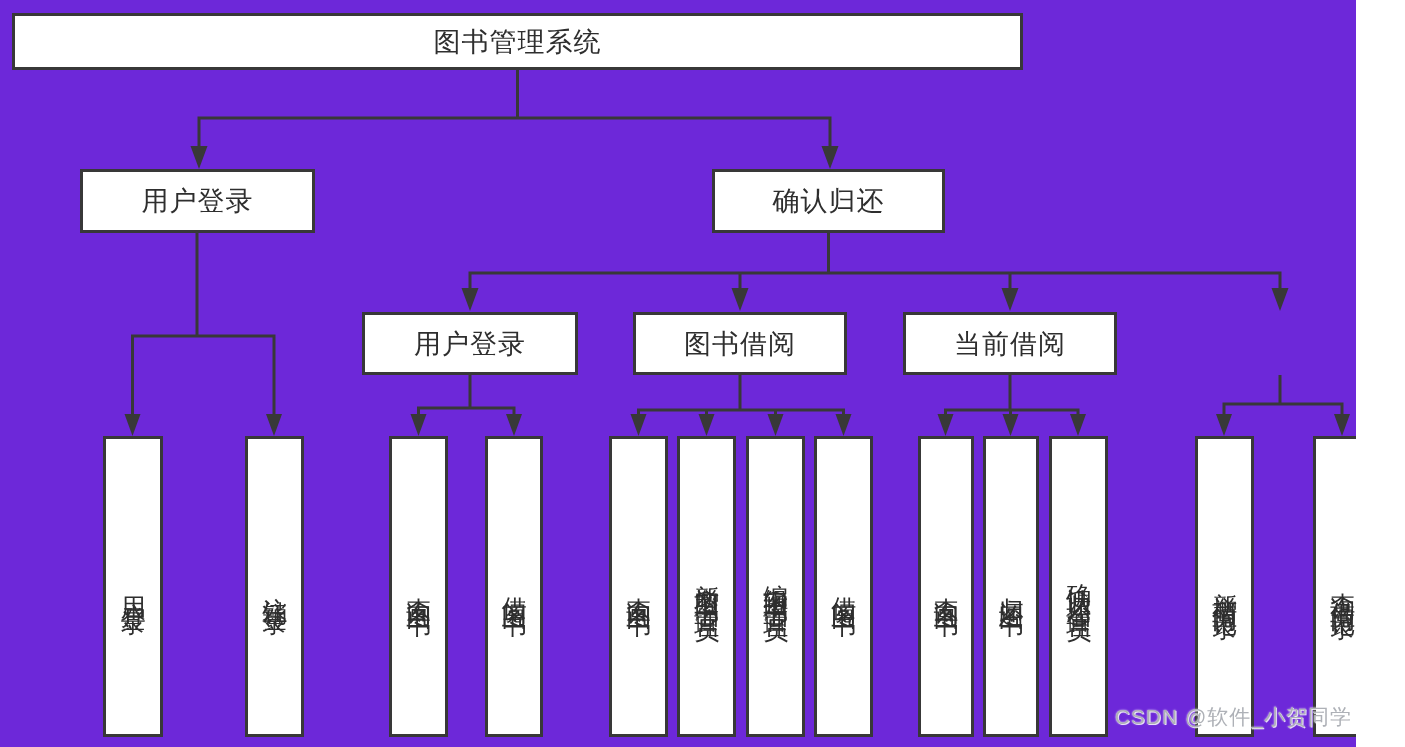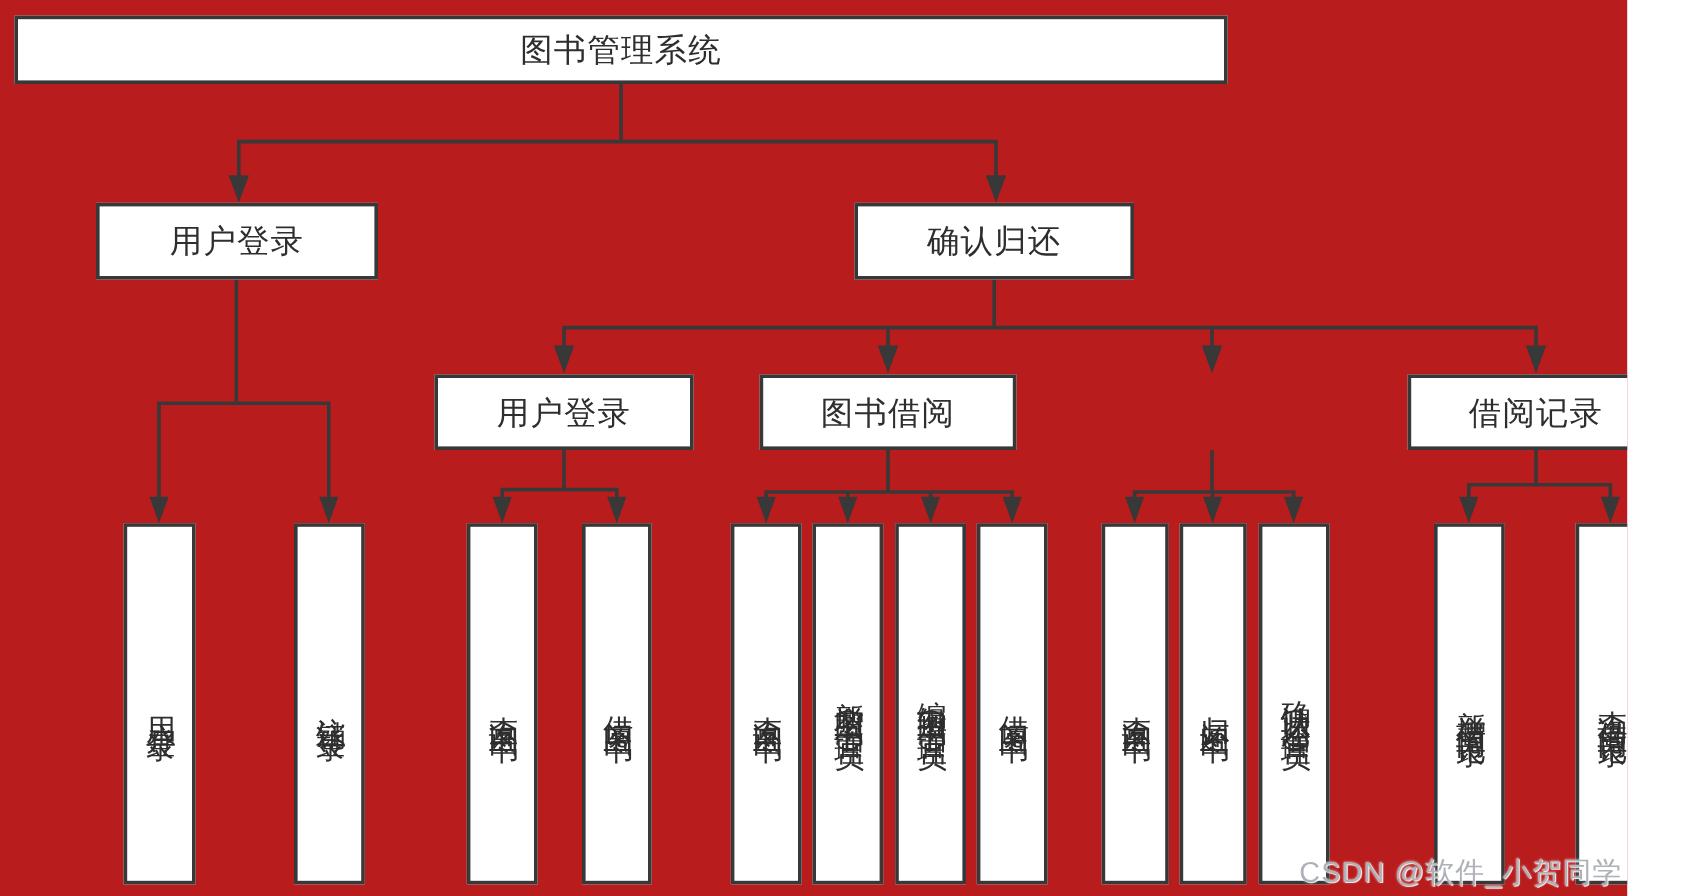--- a/index.html
+++ b/index.html
@@ -5,21 +5,21 @@
   html, body {
     margin: 0;
     padding: 0;
     background: #ffffff;
     font-family: "Liberation Sans", "DejaVu Sans", sans-serif;
   }
   #canvas {
     position: relative;
     width: 1356px;
     height: 747px;
-    background: #b91c1c;
+    background: #6d28d9;
     overflow: hidden;
   }
   #wires {
     position: absolute;
     left: 0; top: 0;
     width: 1405px; height: 747px;
     pointer-events: none;
     z-index: 1;
   }
   .node {
@@ -53,23 +53,23 @@
     text-orientation: mixed;
     color: #2e2e2e;
     font-size: 25px;
     letter-spacing: 5px;
     line-height: 1.1;
     max-height: 292px;
   }
   #watermark {
     position: absolute;
     right: 4px;
-    bottom: 4px;
+    bottom: 16px;
     z-index: 5;
-    font-size: 24px;
+    font-size: 21px;
     color: #aeb1b7;
     text-shadow: 0 0 2px #ffffff, 1px 1px 0 rgba(255,255,255,0.8);
     letter-spacing: 1px;
     white-space: nowrap;
   }
 </style>
 </head>
 <body>
 
 <div id="canvas">
@@ -121,22 +121,22 @@
   <div class="node" style="left:712px; top:169px; width:233px; height:64px;">
     <span class="lbl">确认归还</span>
   </div>
 
   <div class="node" style="left:362px; top:312px; width:216px; height:63px;">
     <span class="lbl">用户登录</span>
   </div>
   <div class="node" style="left:633px; top:312px; width:214px; height:63px;">
     <span class="lbl">图书借阅</span>
   </div>
-  <div class="node" style="left:1173px; top:312px; width:214px; height:63px;">
-    <span class="lbl">借阅记录</span>
+  <div class="node" style="left:903px; top:312px; width:214px; height:63px;">
+    <span class="lbl">当前借阅</span>
   </div>
 
   <div class="leaf" style="left:103px; top:436px; width:60px; height:301px;">
     <span class="vlbl">用户登录</span>
   </div>
   <div class="leaf" style="left:245px; top:436px; width:59px; height:301px;">
     <span class="vlbl">注销登录</span>
   </div>
 
   <div class="leaf" style="left:389px; top:436px; width:59px; height:301px;">

